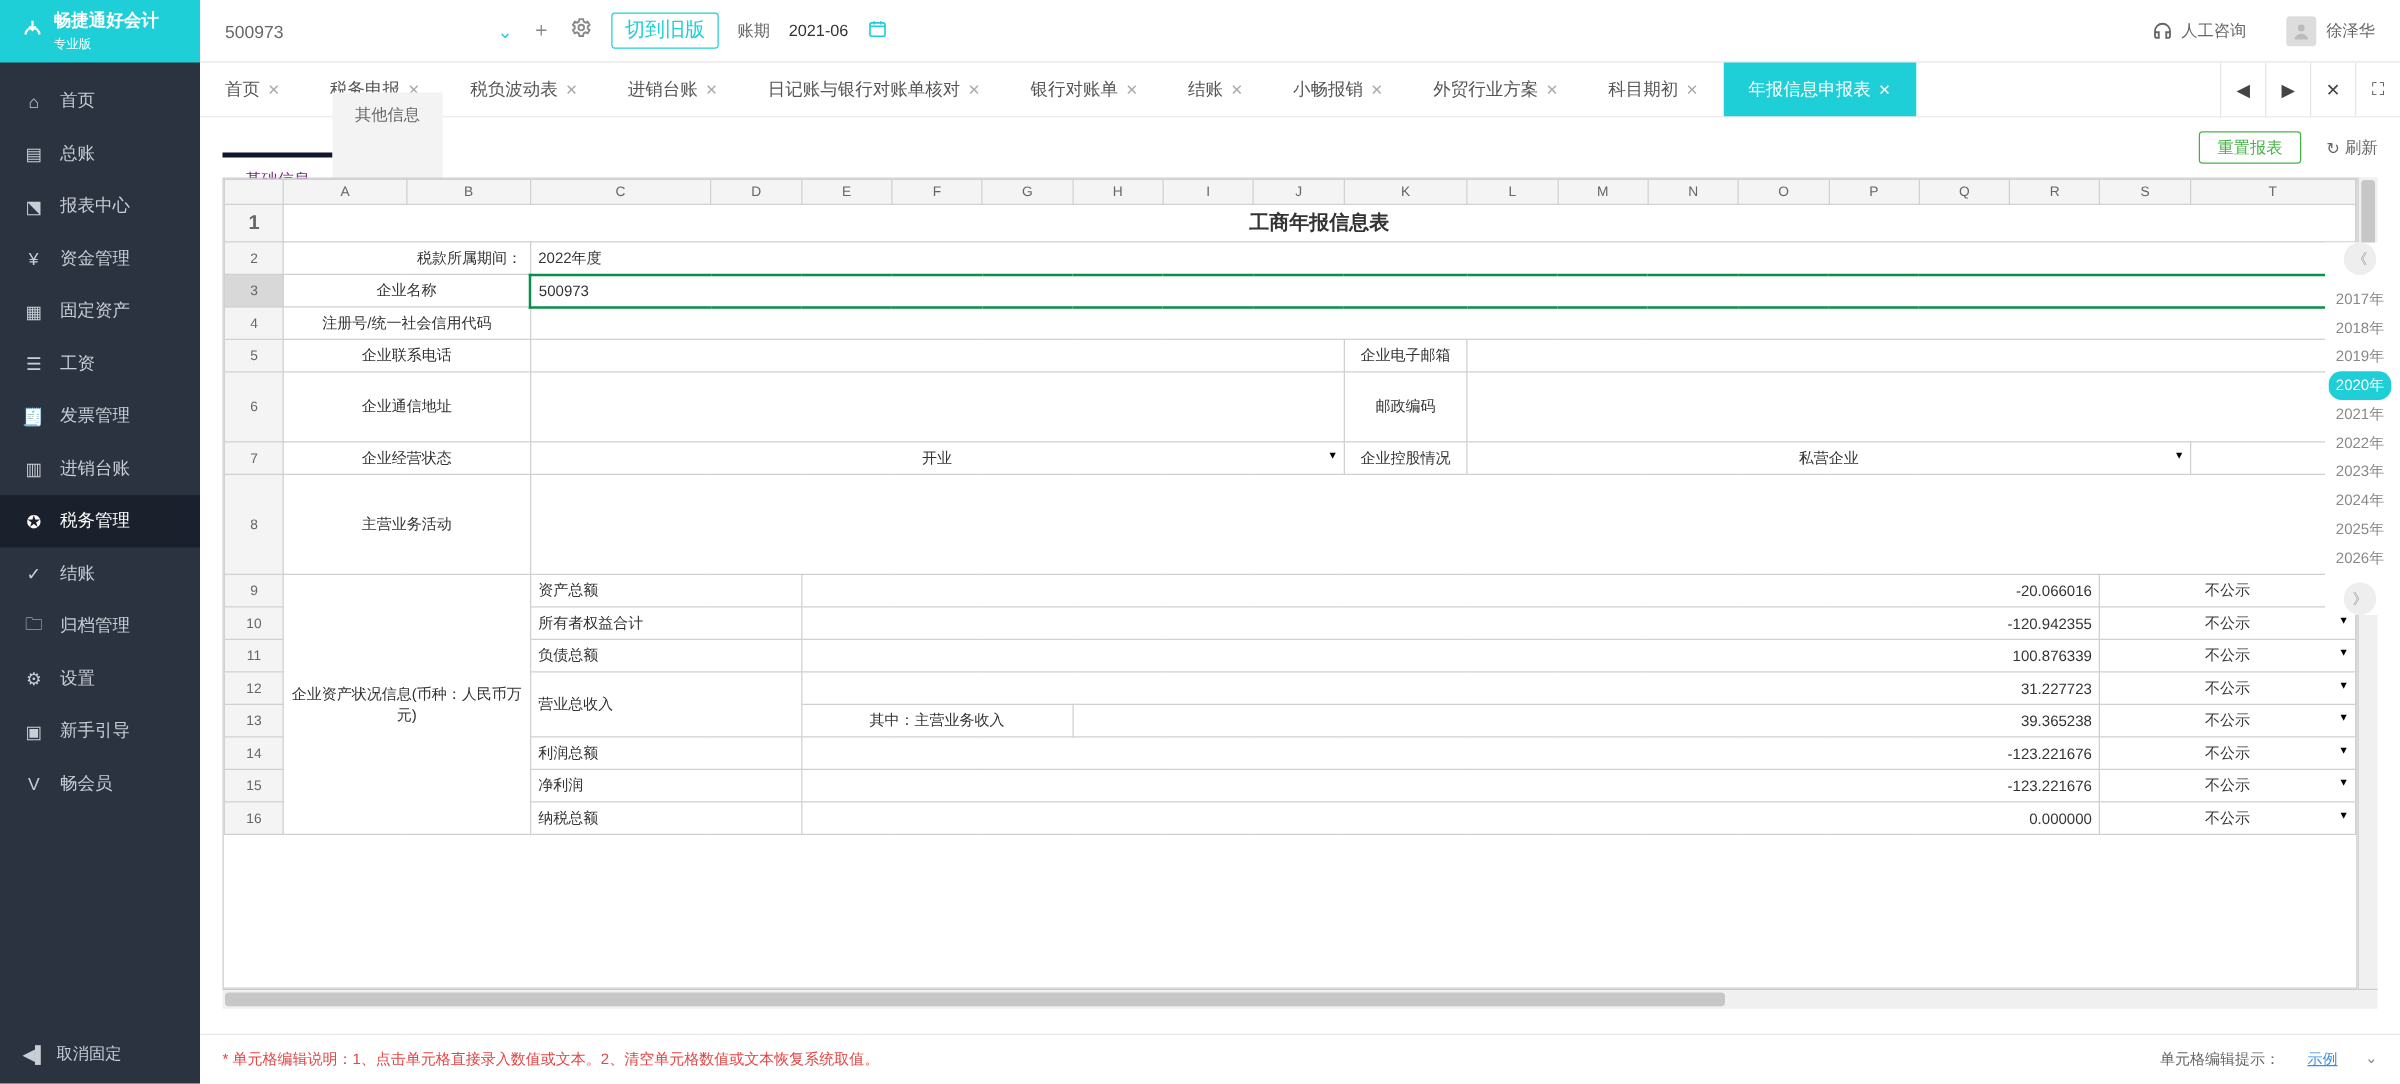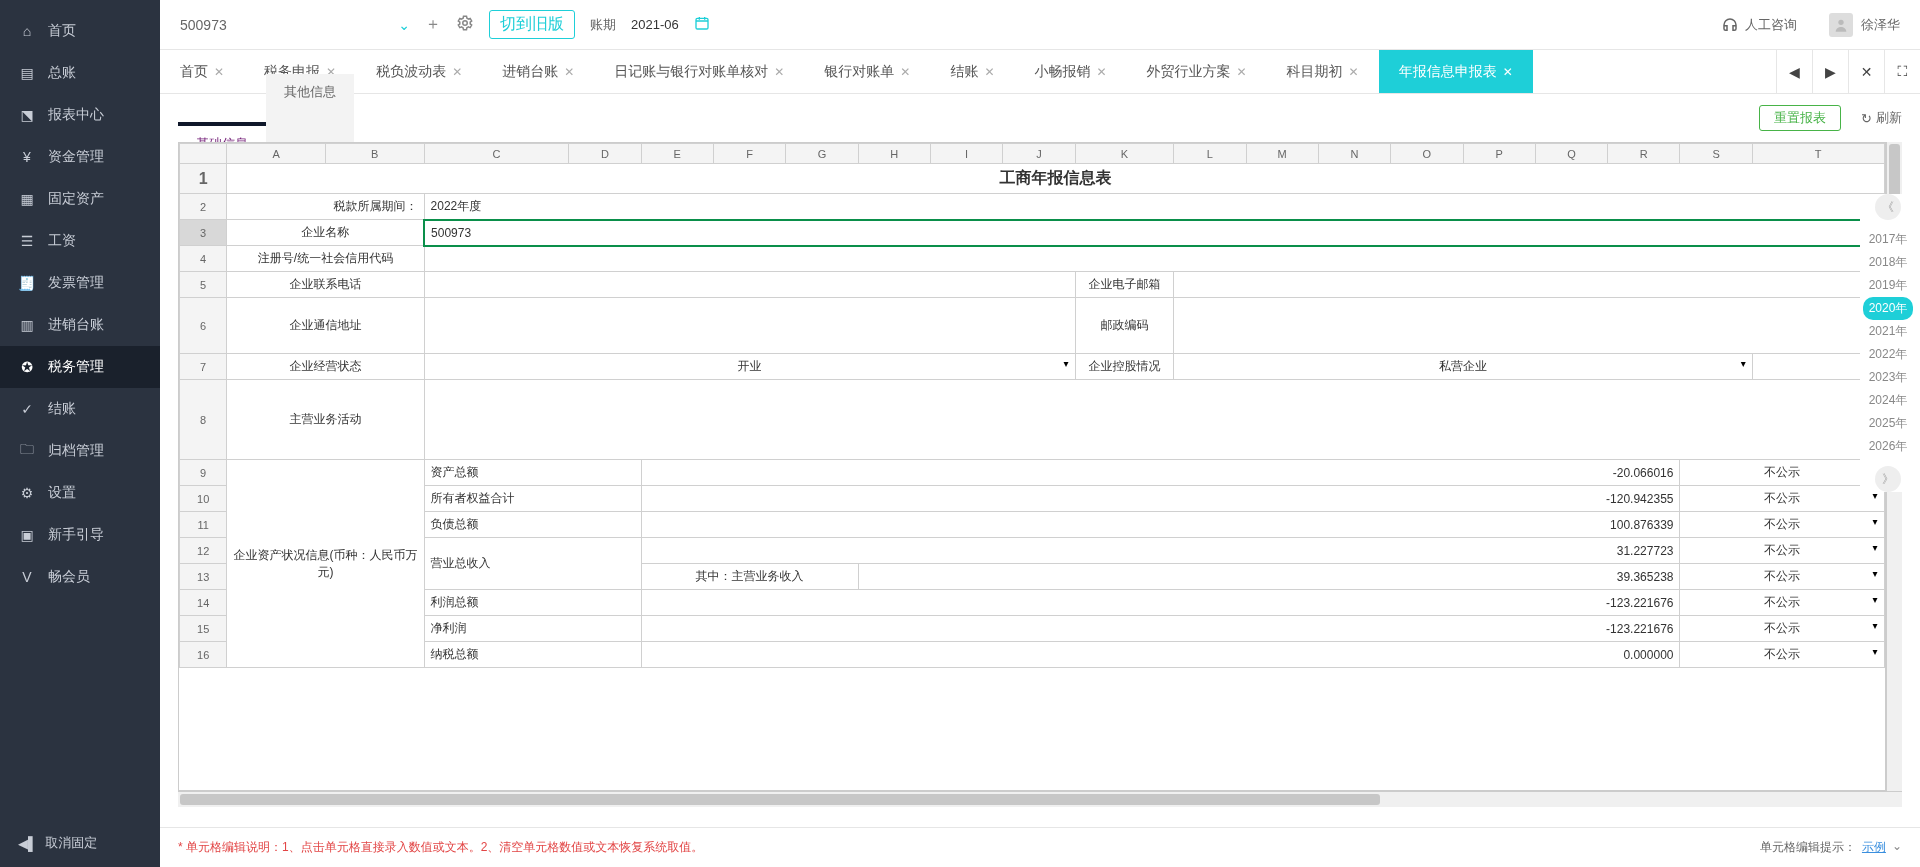--- a/index.html
+++ b/index.html
@@ -57,27 +57,38 @@
 .vscroll { width: 16px; background: #f0f0f0; border-left: 1px solid #ccc; position: relative; }
 .vscroll-thumb { position: absolute; left: 2px; right: 2px; top: 2px; height: 320px; background: #c7c7c7; border-radius: 3px; }
 .hscroll { height: 16px; background: #f0f0f0; border-top: 1px solid #ccc; margin: 0 18px; position: relative; }
 .hscroll-thumb { position: absolute; top: 2px; bottom: 2px; left: 2px; width: 1200px; background: #c7c7c7; border-radius: 3px; }
 .year-panel { position: absolute; right: 4px; top: 100px; width: 56px; background: #fff; display: flex; flex-direction: column; align-items: center; gap: 8px; font-size: 12px; color: #888; }
 .year-arrow { width: 26px; height: 26px; border-radius: 50%; background: #eee; display: flex; align-items: center; justify-content: center; cursor: pointer; color: #999; font-size: 12px; }
 .year-item { padding: 3px 6px; cursor: pointer; border-radius: 10px; }
 .year-item.active { background: #1ecfd8; color: #fff; }
 .footer { height: 40px; border-top: 1px solid #e6e6e6; display: flex; align-items: center; padding: 0 18px; justify-content: space-between; margin-top: 20px; }
 .footer-left { color: #e24545; font-size: 12px; }
-.footer-right { color: #666; font-size: 12px; display: flex; align-items: flex-start; gap: 6px; }
+.footer-right { color: #666; font-size: 12px; display: flex; align-items: flex-start; gap: 22px; }
 </style>
 </head>
 <body>
 
 <div class="app">
   <div class="sidebar">
+    <div class="logo">
+      <span>
+        <svg width="22" height="22" viewBox="0 0 24 24" fill="none" stroke="#fff" stroke-width="2">
+            <path d="M6 16a6 6 0 1 1 12 0M12 4v8m-3-3 3 3 3-3"></path>
+          </svg>
+      </span>
+      <div>
+        <div>畅捷通好会计</div>
+        <div class="logo-sub">专业版</div>
+      </div>
+    </div>
     <div class="nav" id="nav">
         <div class="nav-item">
           <span class="nav-icon">⌂</span>
           <span>首页</span>
         </div>
         <div class="nav-item">
           <span class="nav-icon">▤</span>
           <span>总账</span>
         </div>
         <div class="nav-item">

